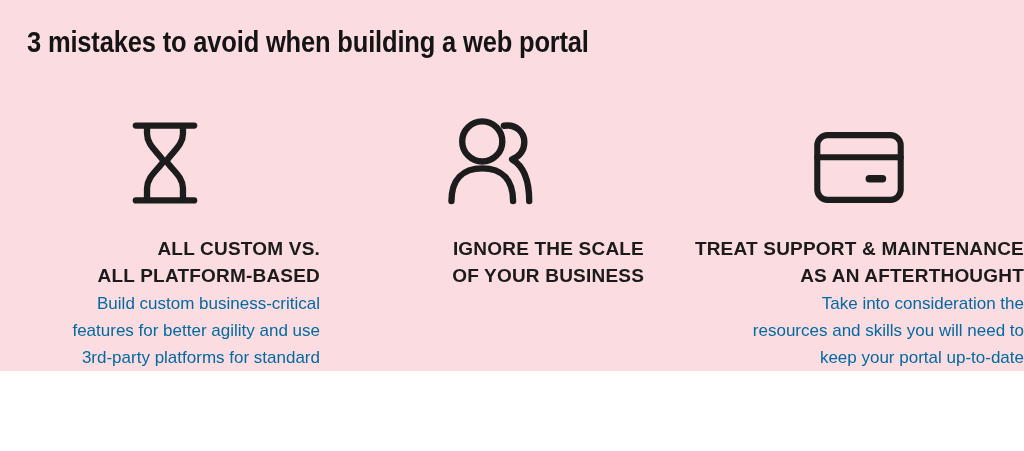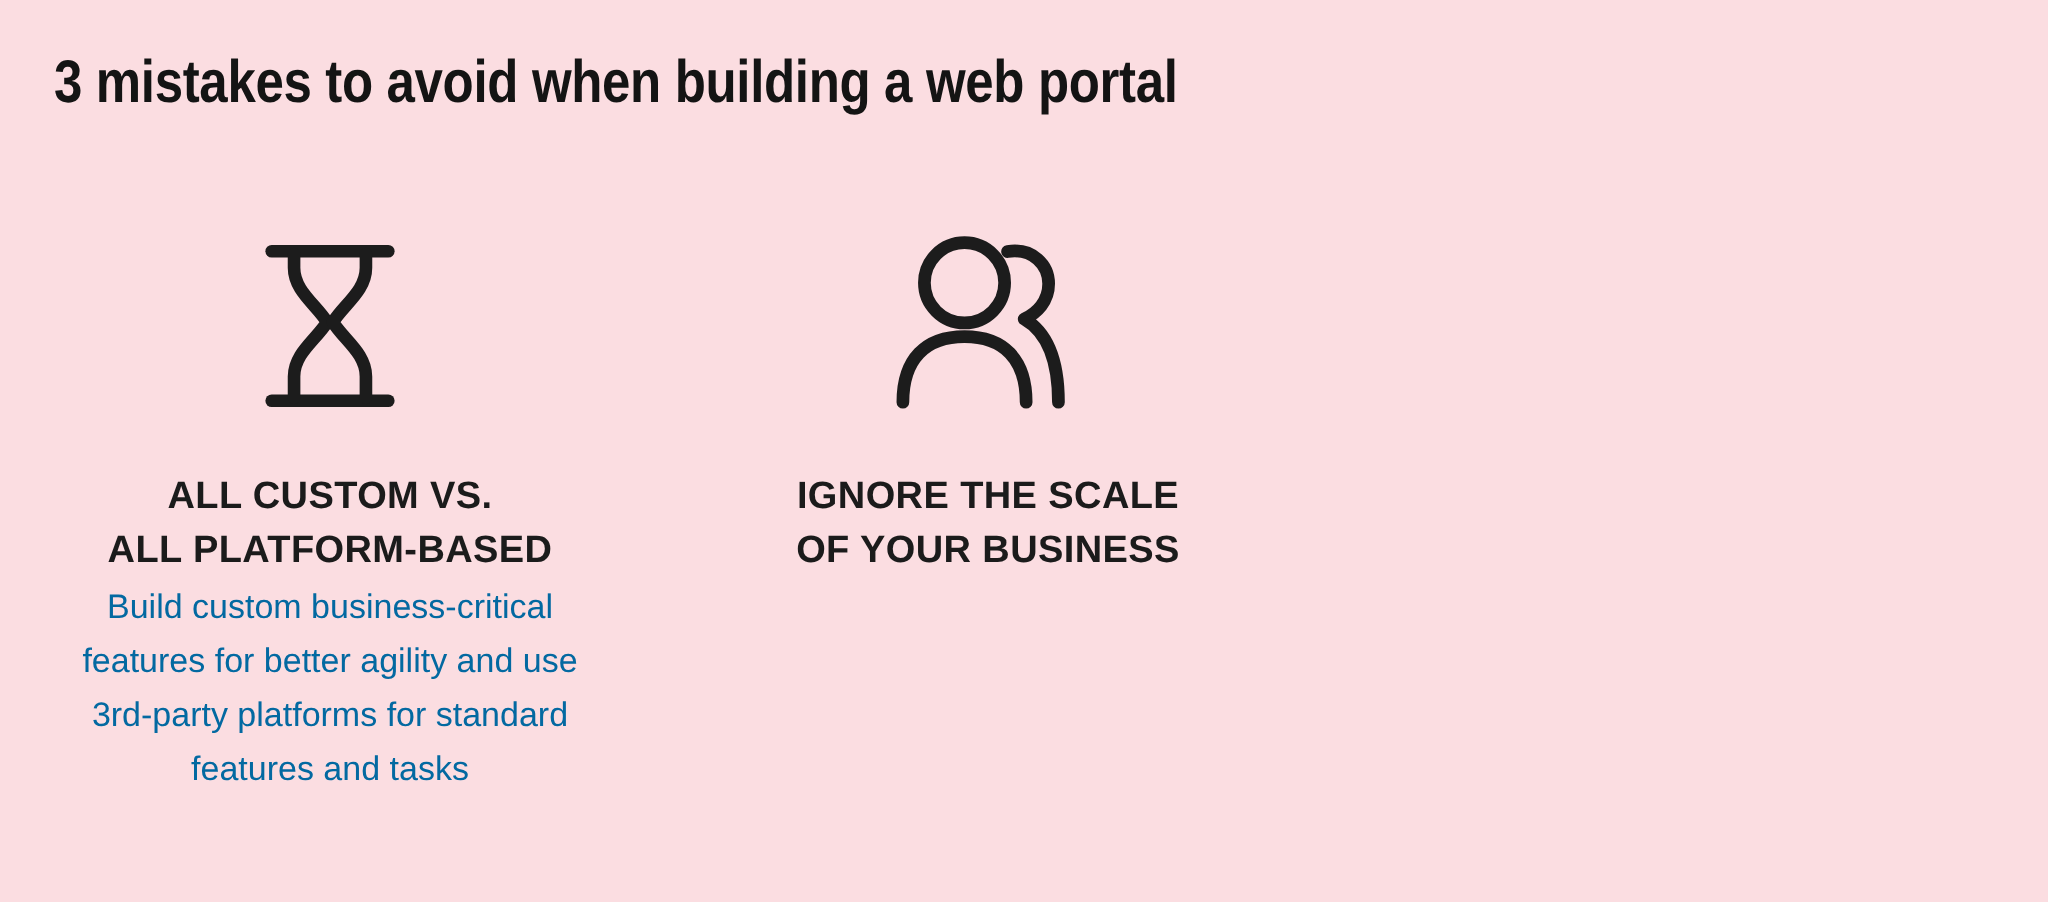--- a/index.html
+++ b/index.html
@@ -1,41 +1,41 @@
 <!DOCTYPE html>
 <html><head>
 <meta charset="utf-8">
 <style>
   * { margin: 0; padding: 0; box-sizing: border-box; }
   html, body { width: 1024px; height: 451px; }
   .canvas {
     position: relative;
     width: 1024px;
-    height: 451px;
+    height: 371px;
     background: #fbdde1;
     font-family: "Liberation Sans", sans-serif;
     overflow: hidden;
   }
   .title {
     position: absolute;
     left: 27px;
     top: 24px;
     font-size: 30px;
     line-height: 36px;
     font-weight: 700;
     color: #141414;
     letter-spacing: -0.2px;
     white-space: nowrap;
     transform: scaleX(0.85);
     transform-origin: left center;
   }
   .col {
     position: absolute;
     top: 95px;
-    text-align: center;
+    text-align: right;
   }
   .col-1 { left: 10px;  width: 310px; }
   .col-2 { left: 344px; width: 300px; }
   .col-3 { left: 694px; width: 330px; }
   .icon-box {
     height: 110px;
     display: flex;
     align-items: flex-end;
     justify-content: center;
     margin-bottom: 30px;
@@ -93,14 +93,28 @@
       <svg class="ico" width="98" height="90" viewBox="0 0 100 92" xmlns="http://www.w3.org/2000/svg">
         <circle cx="38" cy="27" r="20.5"></circle>
         <path d="M6.5 88 C6.5 66 18 54.5 38 54.5 C58 54.5 69.5 66 69.5 88"></path>
         <path d="M60 11 C73 9 81 18 81 27.5 C81 36.5 75 42.5 68.5 45.5 C79 51.5 86 65 86 88"></path>
       </svg>
     </div>
     <h2 class="heading">IGNORE THE SCALE
 OF YOUR BUSINESS</h2>
   </section>
 
+  <section class="col col-3">
+    <div class="icon-box">
+      <svg class="ico" width="94" height="75" viewBox="0 0 100 80" xmlns="http://www.w3.org/2000/svg">
+        <rect x="5.5" y="5.5" width="89" height="69" rx="11"></rect>
+        <path d="M5.5 29 H94.5"></path>
+        <path d="M61 52 H75" stroke-width="8"></path>
+      </svg>
+    </div>
+    <h2 class="heading">TREAT SUPPORT &amp; MAINTENANCE
+AS AN AFTERTHOUGHT</h2>
+    <p class="body-text">Take into consideration the
+resources and skills you will need to
+keep your portal up-to-date</p>
+  </section>
 
 </div>
 
 </body></html>

